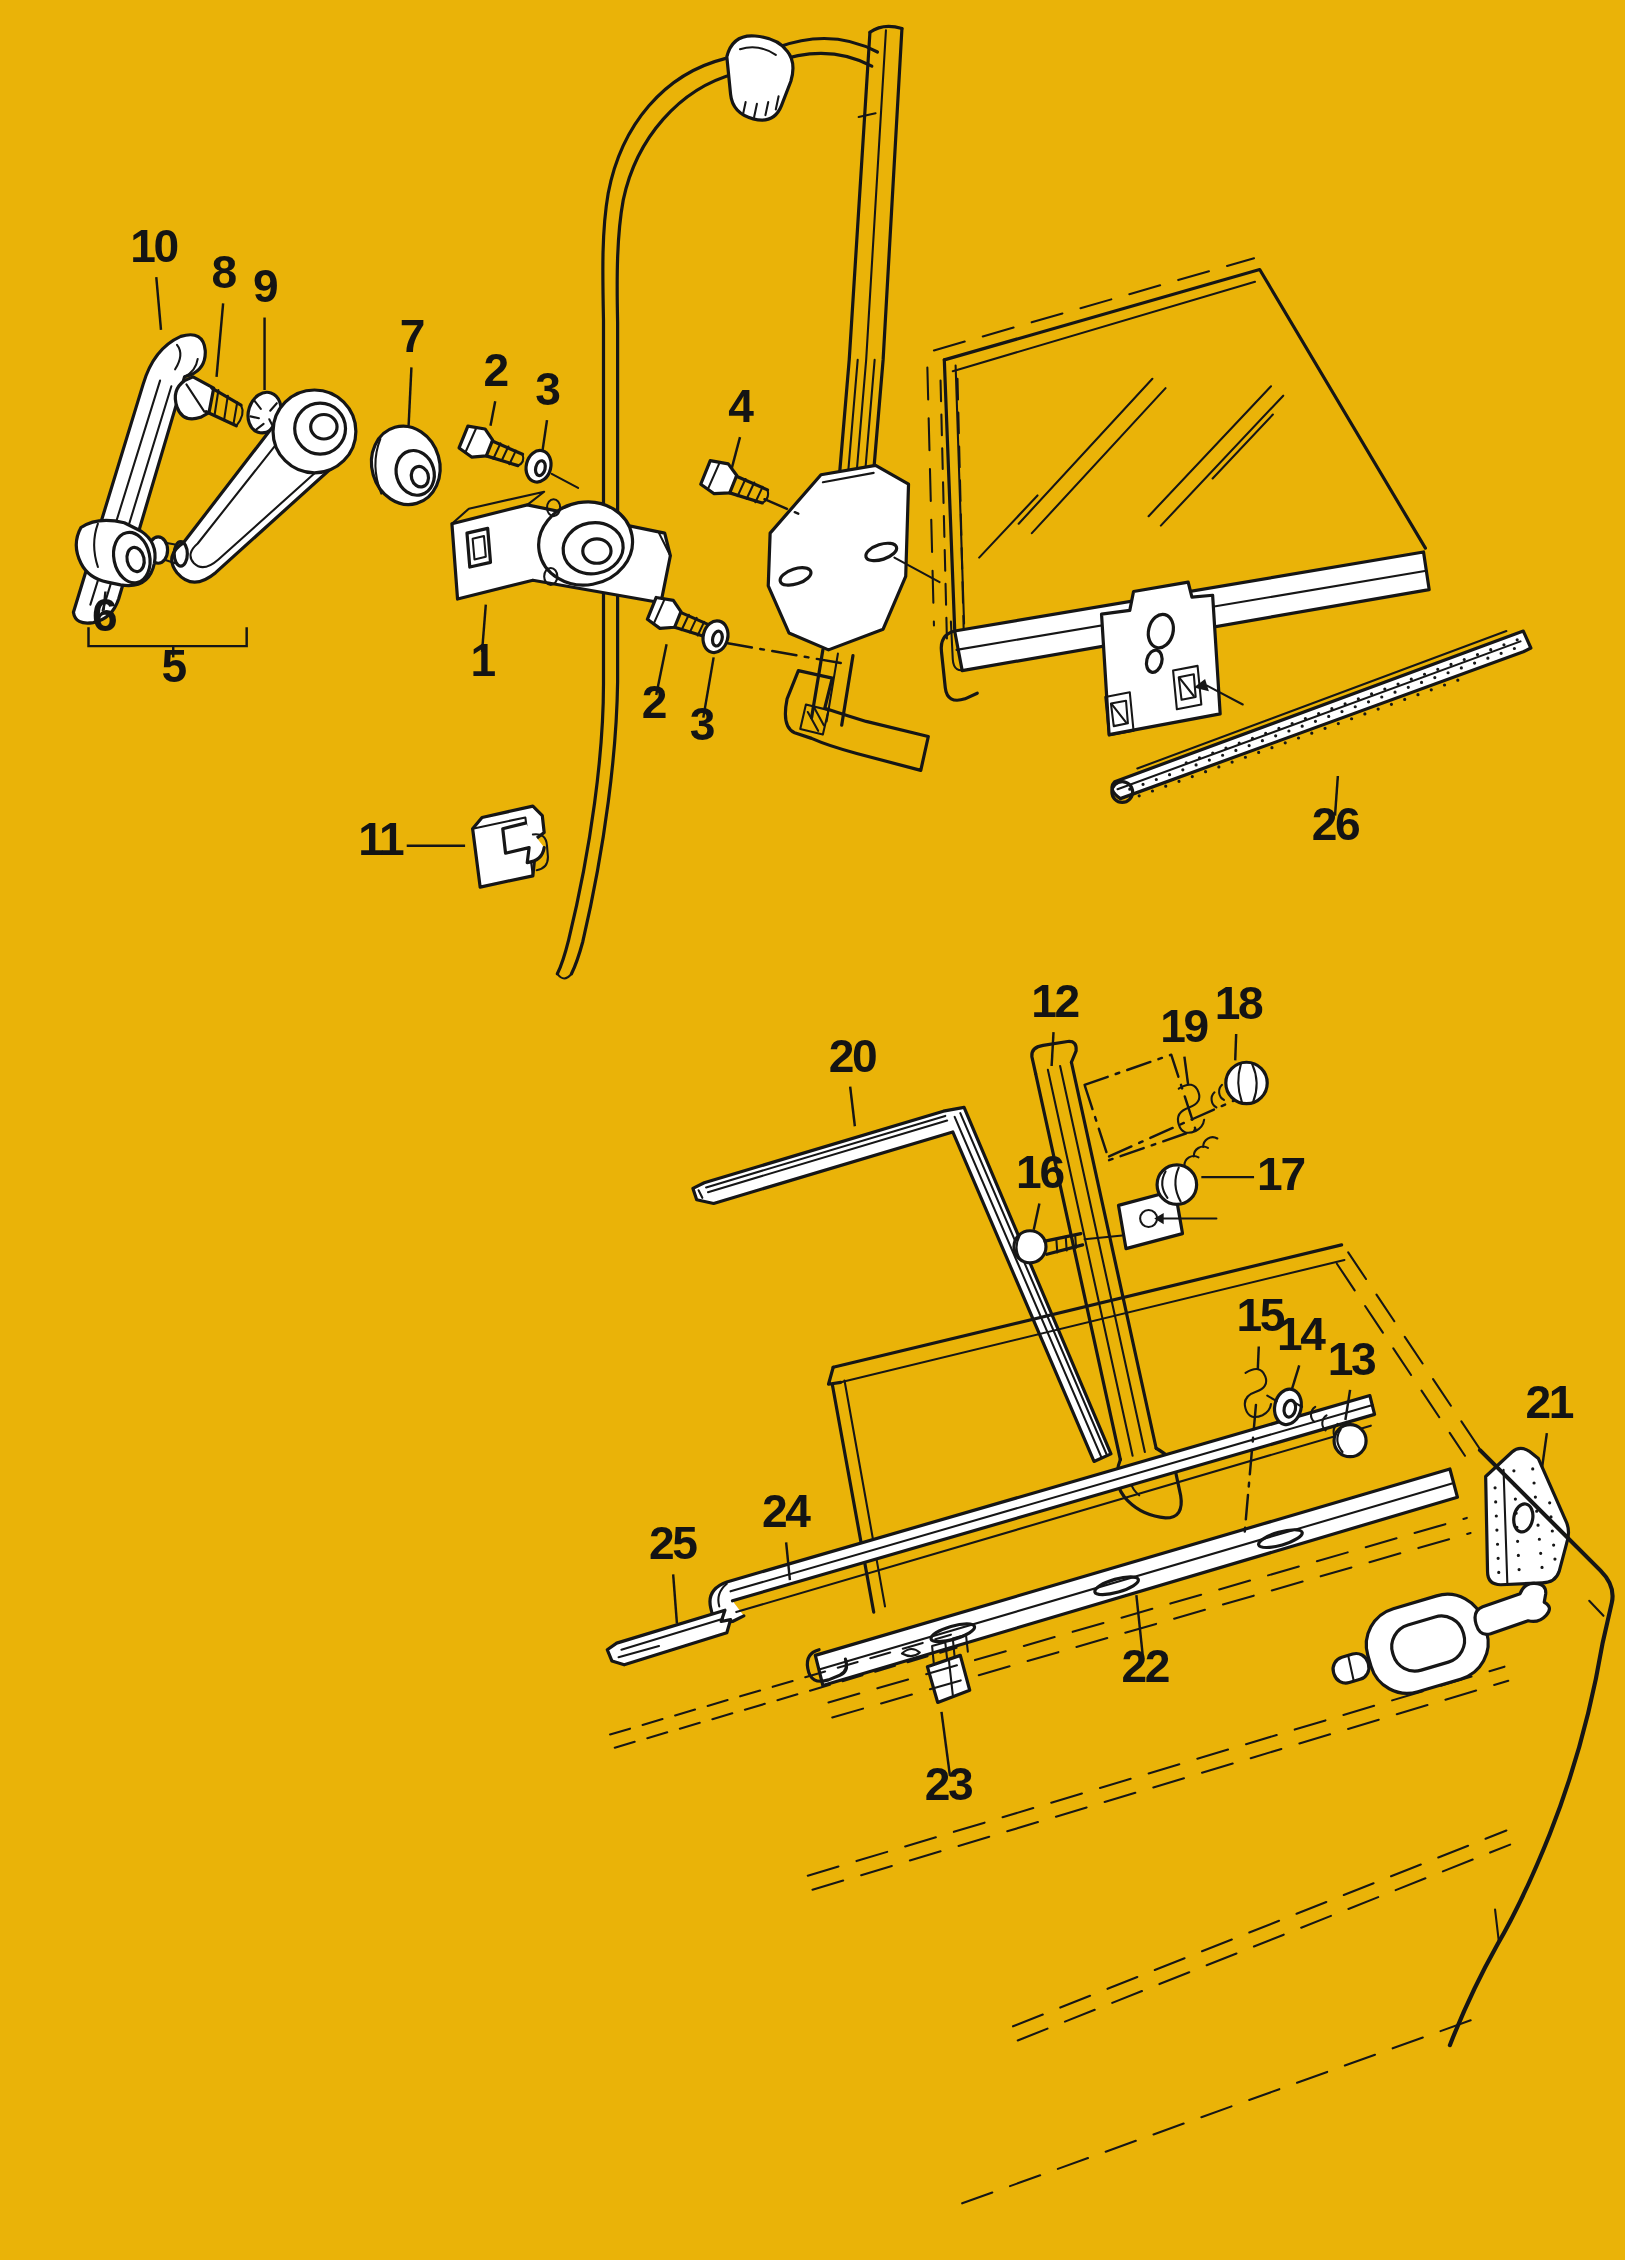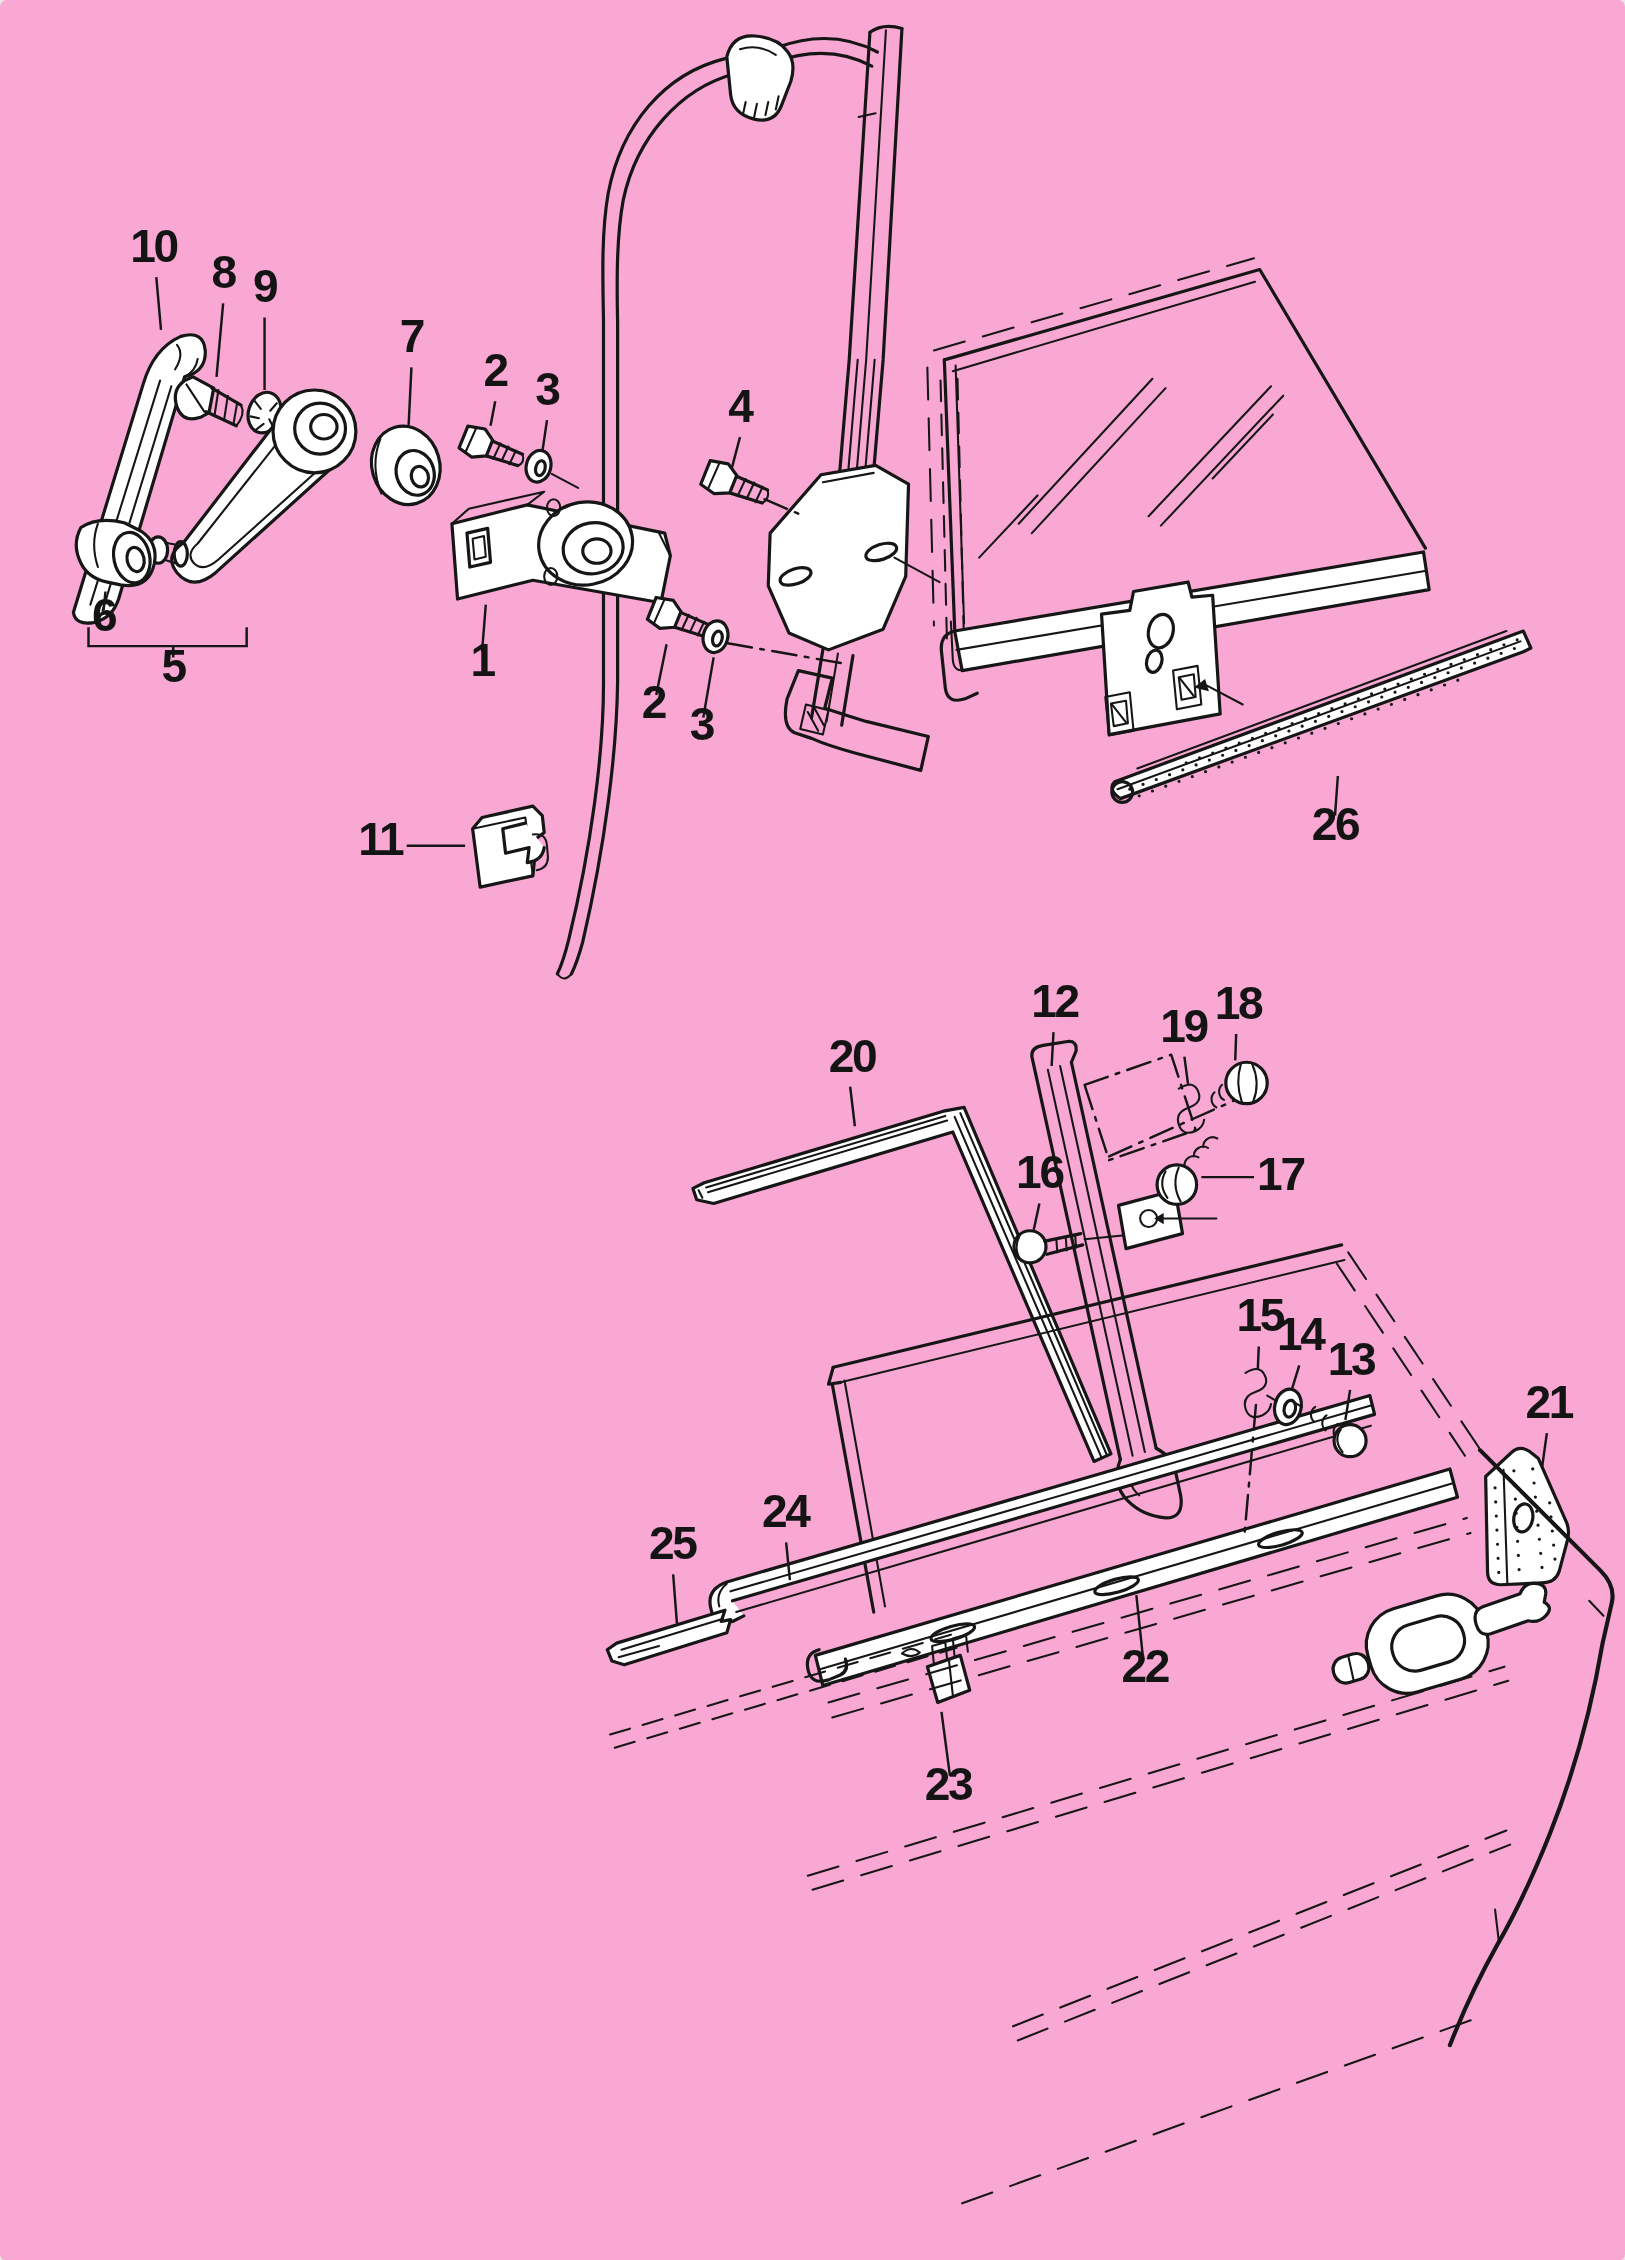--- a/index.html
+++ b/index.html
@@ -1,22 +1,21 @@
 <!DOCTYPE html>
 <html style="font-size:15px"><head>
 <meta charset="utf-8">
 <style>
   html,body{margin:0;padding:0;background:#e8e8e8;}
   .stage{
     position:relative;
     width:1625px;height:2261px;
     margin:0 auto;
-    background:#f9a8d4;
+    background:#eab308;
     font-family:"Liberation Sans",sans-serif;
-    border-radius:7px;
   }
   svg{display:block;width:100%;height:100%;}
   
   .art{stroke:#161616;fill:none;stroke-width:3.4;stroke-linecap:round;stroke-linejoin:round;}
   .thick{stroke-width:4.4;}
   .thin{stroke-width:2.2;}
   .white{fill:#ffffff;}
   .dash{stroke-dasharray:34 20;}
   .dash2{stroke-dasharray:22 14;}
   .dashdot{stroke-dasharray:26 9 4 9;stroke-width:2.6;}

